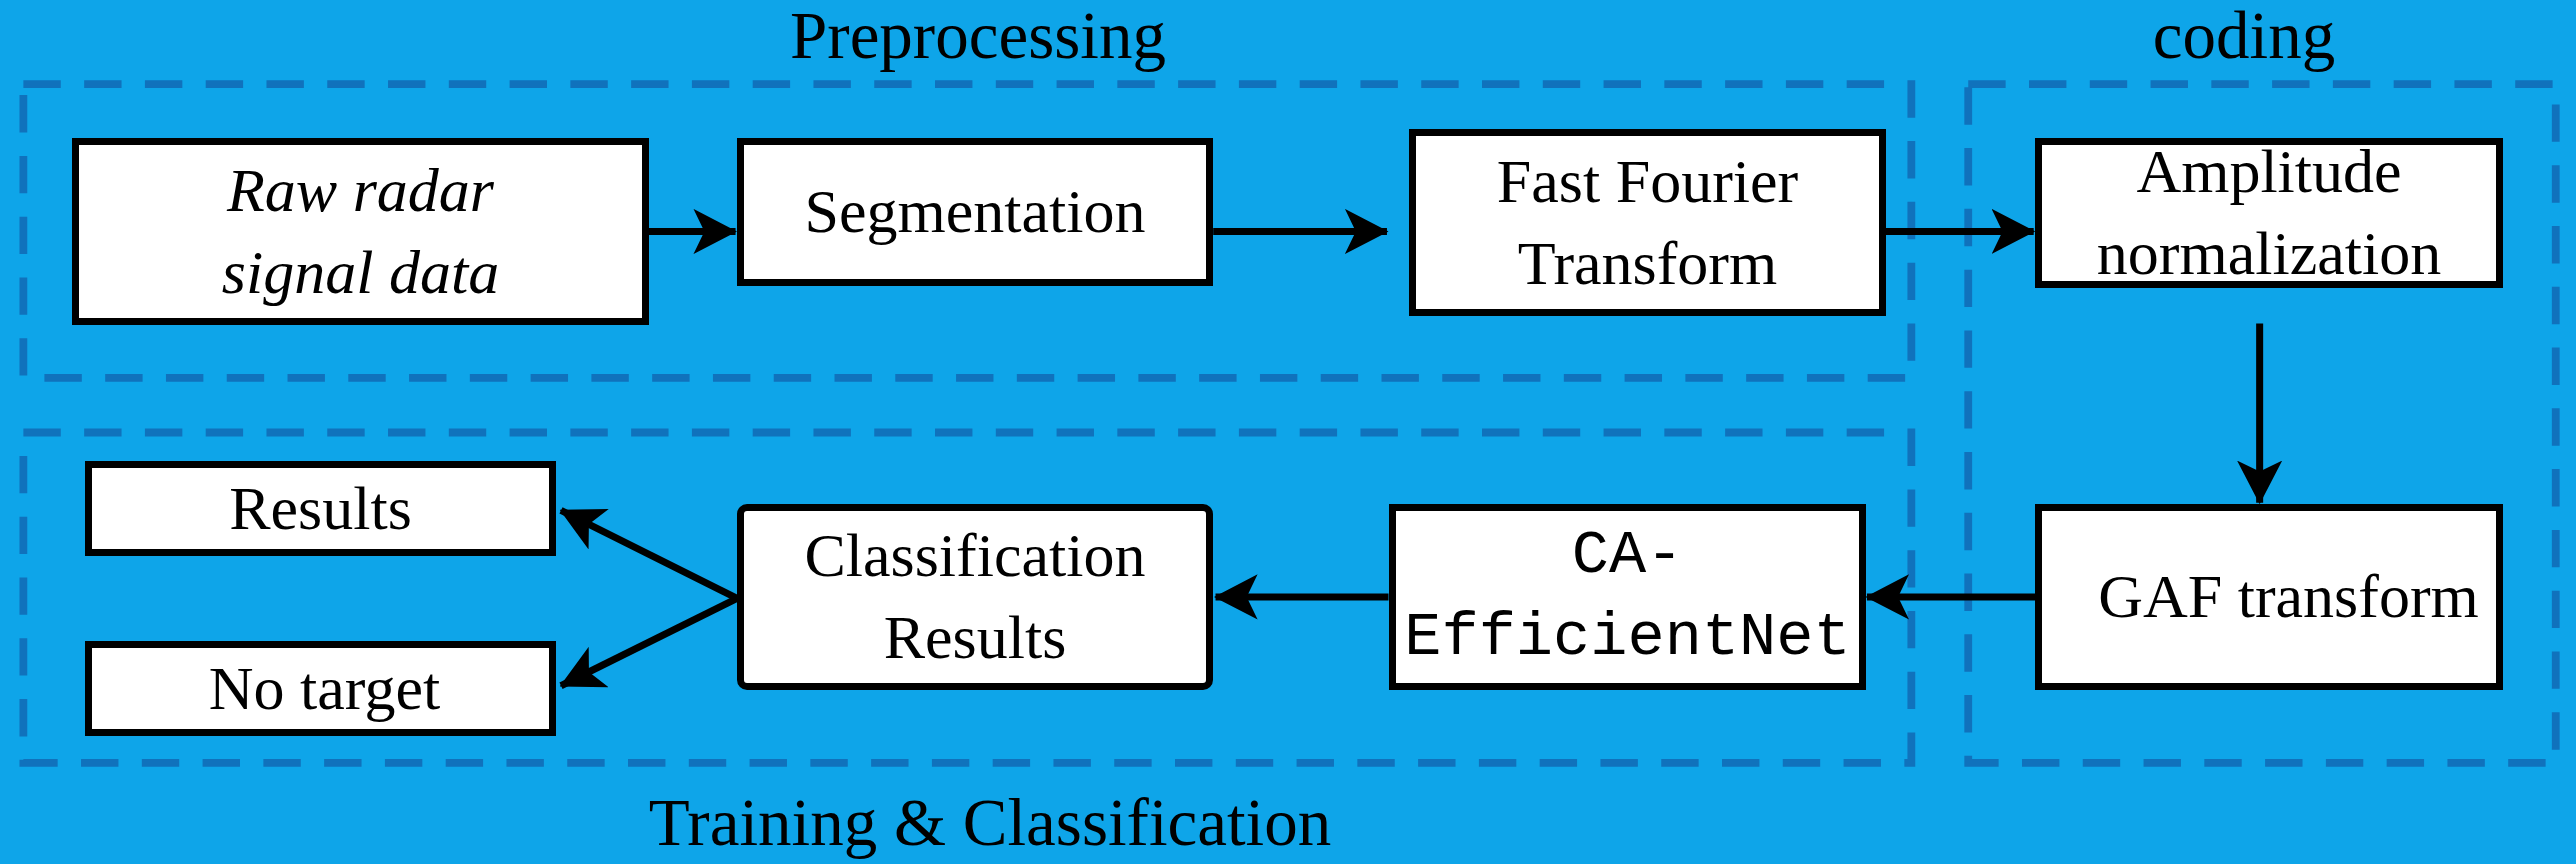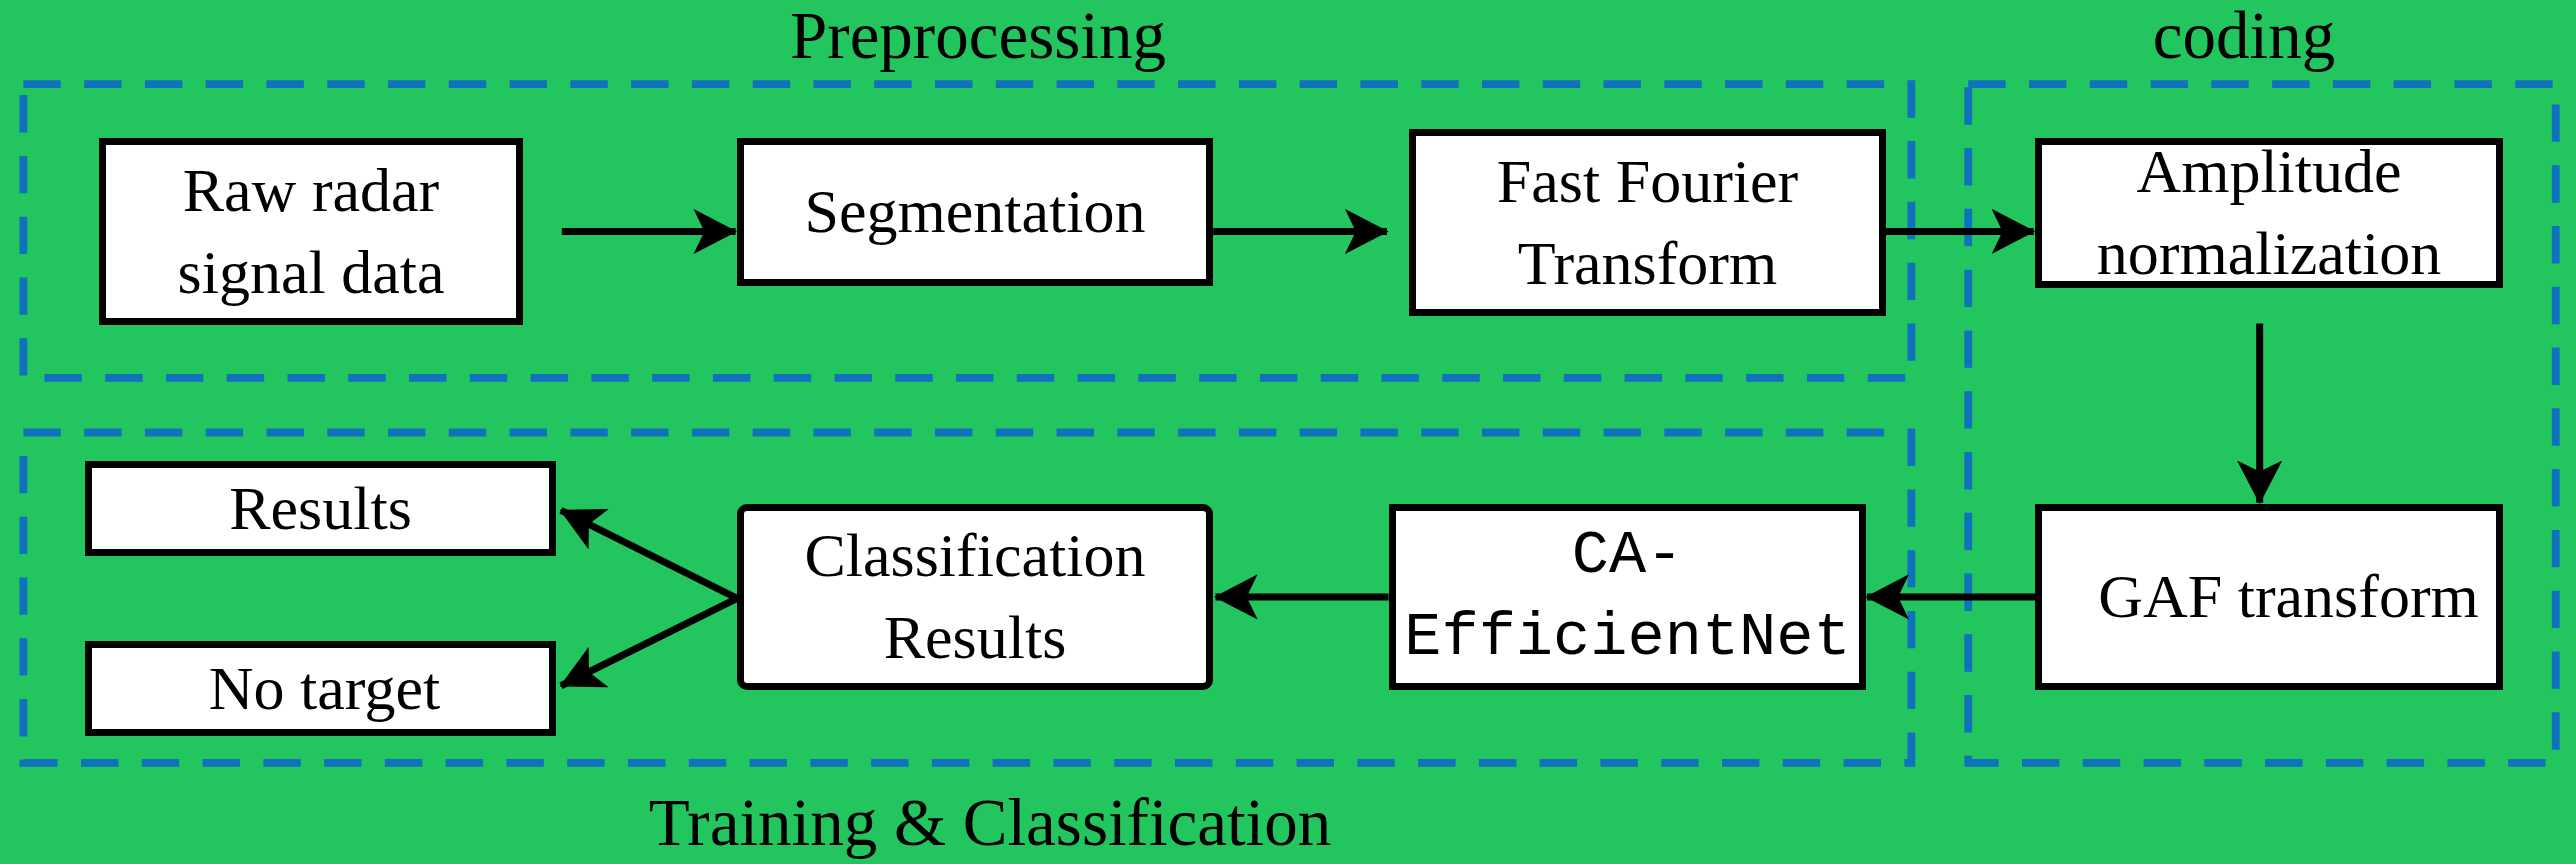--- a/index.html
+++ b/index.html
@@ -4,21 +4,21 @@
 <style>
   html, body {
     margin: 0;
     padding: 0;
     background: #ffffff;
   }
   .stage {
     position: relative;
     width: 2576px;
     height: 865px;
-    background: #22c55e;
+    background: #0ea5e9;
     font-family: "Liberation Serif", "DejaVu Serif", serif;
     color: #000000;
     overflow: hidden;
   }
   .connectors {
     position: absolute;
     left: 0;
     top: 0;
     width: 2576px;
     height: 865px;
@@ -38,21 +38,21 @@
   }
   .section-label {
     position: absolute;
     transform: translateX(-50%);
     font-size: 67px;
     line-height: 67px;
     white-space: nowrap;
     text-align: center;
   }
   
-  .node-raw            { left: 99px;  top: 138px; width: 424px; height: 187px; }
+  .node-raw            { left: 72px;  top: 138px; width: 577px; height: 187px; font-style: italic; }
   .node-segmentation   { left: 737px;  top: 138px; width: 476px; height: 148px; }
   .node-fft            { left: 1389px; top: 129px; width: 477px; height: 187px; margin-left: 20px; }
   .node-amplitude      { left: 2035px; top: 138px; width: 468px; height: 150px; }
   .node-classification { left: 737px;  top: 504px; width: 476px; height: 186px; border-radius: 10px; }
   .node-ca             { left: 1389px; top: 504px; width: 477px; height: 186px; font-family: Liberation Mono, monospace; }
   .node-gaf            { left: 2035px; top: 504px; width: 468px; height: 186px; padding-left: 39px; }
   .node-target         { left: 85px;  top: 461px; width: 471px; height: 95px; }
   .node-no-target      { left: 85px;  top: 641px; width: 471px; height: 95px; padding-left: 8px; }
   .label-preprocessing { left: 978px; top: 1.6px; }
   .label-coding        { left: 2244px; top: 1.6px; }

